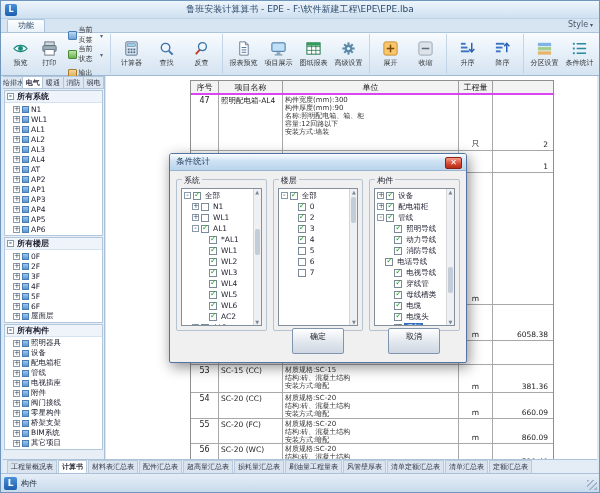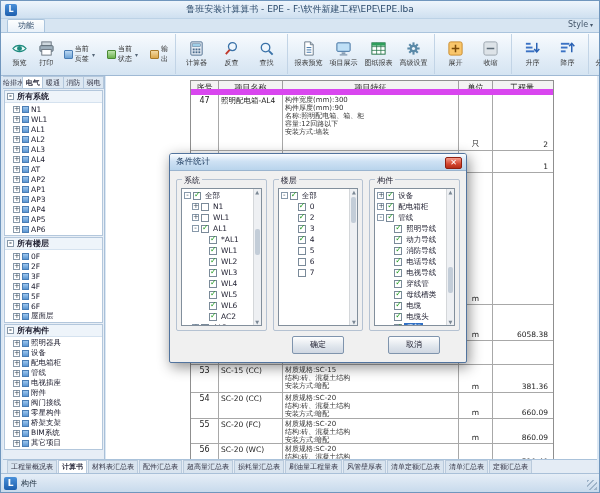--- a/index.html
+++ b/index.html
@@ -15,21 +15,21 @@
   .ribbon-tabrow{position:absolute;top:18px;left:0;right:0;height:13px;background:#d7e5f2;}
   .func-tab{position:absolute;left:6px;top:0;height:13px;padding:0 10px;background:linear-gradient(#fdfefe,#e9f1f9);border:1px solid #aac4dd;border-bottom:none;border-radius:2px 2px 0 0;font-size:8px;color:#1f3d5e;line-height:12px;}
   .style-sel{position:absolute;right:6px;top:1px;font-size:8px;color:#44566b;}
   .style-sel::after{content:" ▾";font-size:6px;}
 
   
   .ribbon{position:absolute;top:31px;left:0;right:0;height:44px;background:linear-gradient(#f8fbfe,#e2edf7 60%,#d5e4f2);border-top:1px solid #aac4dd;border-bottom:1px solid #9fb9d4;display:flex;align-items:stretch;padding:1px 2px;}
   .rgroup{display:flex;align-items:center;padding:0 3px;border-right:1px solid #c2d4e6;}
   .rbtn{width:35px;height:56px;display:flex;flex-direction:column;align-items:center;justify-content:center;gap:1px;font-size:7px;color:#333;border-radius:2px;cursor:default;}
   .rbtn svg{width:17px;height:17px;flex:none;}
-  .small-col{display:flex;flex-direction:row;justify-content:center;gap:8px;padding:0 2px;}
+  .small-col{display:flex;flex-direction:column;justify-content:center;gap:8px;padding:0 2px;}
   .srow{display:flex;align-items:center;gap:2px;font-size:7px;color:#333;height:11px;padding:0 2px;border-radius:2px;}
   .micon{width:9px;height:9px;flex:none;border-radius:1px;}
   .micon.doc{background:linear-gradient(#bcd8f2,#6ea3d6);border:1px solid #4a7db4;}
   .micon.state{background:linear-gradient(#bfe4ae,#6cb24e);border:1px solid #4a8a34;}
   .micon.out{background:linear-gradient(#f3d9a2,#dba84e);border:1px solid #a87a2a;}
   .caret{font-size:6px;color:#567;}
 
   
   .sidebar{position:absolute;left:2px;top:75px;width:102px;bottom:33px;background:#e7eef6;border-right:1px solid #a9c0d8;display:flex;flex-direction:column;overflow:hidden;}
   .side-tabs{display:flex;height:13px;flex:none;}
@@ -41,21 +41,21 @@
   .hexp::before{content:"-";}
   .tree{padding:1px 0;}
   .titem{display:flex;align-items:center;gap:2px;height:10px;font-size:7.5px;padding-left:8px;color:#223;white-space:nowrap;}
   .exp{width:7px;height:7px;border:1px solid #8899aa;background:#fff;font-size:7px;line-height:5px;text-align:center;color:#345;flex:none;}
   .exp::before{content:"+";}
   .nicon{width:7px;height:7px;background:linear-gradient(#9ec7ee,#5b96d2);border:1px solid #4a7db4;flex:none;}
 
   
   .report{position:absolute;left:105px;top:75px;right:2px;bottom:33px;background:#fff;overflow:hidden;}
   .rtable{position:absolute;left:84px;top:4px;width:364px;border:1px solid #8f8f8f;background:#fff;}
-  .thead{display:flex;height:14px;background:#f3f3f3;border-bottom:6px solid #d946ef;}
+  .thead{display:flex;height:14px;background:#f3f3f3;border-bottom:2px solid #d946ef;}
   .th{font-size:8px;text-align:center;line-height:13px;border-right:1px solid #9f9f9f;color:#222;overflow:hidden;}
   .thead span:nth-of-type(1){width:28px;}
   .thead span:nth-of-type(2){width:64px;}
   .thead span:nth-of-type(3){width:176px;}
   .thead span:nth-of-type(4){width:34px;}
   .thead span:nth-of-type(5){width:58px;border-right:none;}
   .trow{display:flex;border-bottom:1px solid #a8a8a8;overflow:hidden;}
   .c{border-right:1px solid #a8a8a8;overflow:hidden;}
   .c.num{width:28px;font-size:8px;text-align:center;padding-top:1px;color:#222;}
   .c.name{width:64px;font-size:7.5px;padding:1px 2px;color:#222;}
@@ -75,21 +75,21 @@
   .dscroll::before{content:"▲";display:block;}
   .dscroll::after{content:"▼";display:block;position:absolute;bottom:0;left:0;right:0;}
   .dthumb{position:absolute;left:1px;width:5px;height:26px;background:#c3cdd8;border-radius:2px;}
   .drow{display:flex;align-items:center;gap:2px;height:11px;font-size:7.5px;white-space:nowrap;color:#223;}
   .dexp{width:7px;height:7px;border:1px solid #8899aa;background:#fff;font-size:7px;line-height:5px;text-align:center;color:#345;flex:none;margin-left:1px;}
   .dexp:empty{border-color:transparent;background:transparent;}
   .dchk{width:8px;height:8px;border:1px solid #7a8a99;background:#fff;flex:none;position:relative;}
   .dchk.checked::after{content:"✓";position:absolute;left:0;top:-2.5px;font-size:8px;color:#1f9a1f;font-weight:bold;}
   .dlabel{padding:0 2px;}
   .drow.sel .dlabel{background:#2f6fc4;color:#fff;}
-  .dbtn{position:absolute;bottom:8px;width:52px;height:18px;background:linear-gradient(#fefefe,#dfe5ec 60%,#cfd7e2);border:1px solid #7f94ad;border-radius:2px;font-size:8px;text-align:center;line-height:15px;color:#223;}
+  .dbtn{position:absolute;bottom:8px;width:52px;height:26px;background:linear-gradient(#fefefe,#dfe5ec 60%,#cfd7e2);border:1px solid #7f94ad;border-radius:2px;font-size:8px;text-align:center;line-height:15px;color:#223;}
   .dbtn.ok{left:122px;}
   .dbtn.cancel{left:218px;}
 
   
   .bottom-tabs{position:absolute;left:2px;right:2px;bottom:19px;height:14px;background:#e4ecf5;border-top:1px solid #aac2da;display:flex;align-items:flex-end;padding-left:4px;gap:1px;overflow:hidden;}
   .btab{font-size:7px;padding:1px 3px;border:1px solid #b9cadc;border-bottom:none;background:#d9e4ef;color:#334;line-height:10px;white-space:nowrap;}
   .btab.active{background:#fff;font-weight:bold;}
   .statusbar{position:absolute;left:0;right:0;bottom:0;height:19px;background:linear-gradient(#e6eef7,#c8daec);border-top:1px solid #a9c0d8;display:flex;align-items:center;gap:4px;padding-left:3px;font-size:8px;color:#234;}
   .logo{width:13px;height:13px;background:linear-gradient(#4a90d9,#1d5fae);border-radius:2px;color:#fff;font-size:9px;font-weight:bold;text-align:center;line-height:13px;flex:none;}
   .grip{position:absolute;right:2px;bottom:2px;width:10px;height:10px;background:repeating-linear-gradient(135deg,#9fb4c9 0 1.5px,transparent 1.5px 4px);}
@@ -155,31 +155,31 @@
               <rect x="11" y="9" width="2" height="2"></rect>
               <rect x="5" y="12" width="2" height="2"></rect>
               <rect x="8" y="12" width="2" height="2"></rect>
               <rect x="11" y="12" width="2" height="2"></rect>
             </g>
           </svg>
         <span>计算器</span>
       </div>
       <div class="rbtn">
         <svg viewBox="0 0 18 18">
+            <circle cx="8" cy="8" r="4.5" fill="#eef6fd" stroke="#3a72a8" stroke-width="1.4"></circle>
+            <line x1="11.5" y1="11.5" x2="15.5" y2="15.5" stroke="#3a72a8" stroke-width="2"></line>
+          </svg>
+        <span>查找</span>
+      </div>
+      <div class="rbtn">
+        <svg viewBox="0 0 18 18">
             <circle cx="10" cy="7" r="4.2" fill="#eef6fd" stroke="#3a72a8" stroke-width="1.4"></circle>
             <line x1="7" y1="10.5" x2="3" y2="15" stroke="#c0392b" stroke-width="2"></line>
           </svg>
         <span>反查</span>
-      </div>
-      <div class="rbtn">
-        <svg viewBox="0 0 18 18">
-            <circle cx="8" cy="8" r="4.5" fill="#eef6fd" stroke="#3a72a8" stroke-width="1.4"></circle>
-            <line x1="11.5" y1="11.5" x2="15.5" y2="15.5" stroke="#3a72a8" stroke-width="2"></line>
-          </svg>
-        <span>查找</span>
       </div>
     </div>
 
     <div class="rgroup">
       <div class="rbtn">
         <svg viewBox="0 0 18 18">
             <path d="M5 2h6l3 3v11H5z" fill="#fff" stroke="#6b7b8a"></path>
             <path d="M11 2v3h3" fill="none" stroke="#6b7b8a"></path>
             <g stroke="#3a72a8" stroke-width="1">
               <line x1="7" y1="8" x2="12" y2="8"></line>
@@ -494,21 +494,20 @@
         </div>
     </div>
   </div>
 
   <div class="report">
     <div class="rtable">
       <div class="thead">
 
       <span class="th">序号</span>
           <span class="th">项目名称</span>
-          <span class="th">项目特征</span>
           <span class="th">单位</span>
           <span class="th">工程量</span>
         </div>
       <div>
 
       <div class="trow" style="height: 56px;">
             <div class="c num">47</div>
             <div class="c name">照明配电箱-AL4</div>
             <div class="c feat">
               <div>构件宽度(mm):300</div>
@@ -777,21 +776,21 @@
             <div class="drow" style="padding-left: 9px;">
               <span class="dexp"></span>
               <span class="dchk checked"></span>
               <span class="dlabel">动力导线</span>
             </div>
             <div class="drow" style="padding-left: 9px;">
               <span class="dexp"></span>
               <span class="dchk checked"></span>
               <span class="dlabel">消防导线</span>
             </div>
-            <div class="drow" style="padding-left: 9px;">
+            <div class="drow" style="">
               <span class="dexp"></span>
               <span class="dchk checked"></span>
               <span class="dlabel">电话导线</span>
             </div>
             <div class="drow" style="padding-left: 9px;">
               <span class="dexp"></span>
               <span class="dchk checked"></span>
               <span class="dlabel">电视导线</span>
             </div>
             <div class="drow" style="padding-left: 9px;">

